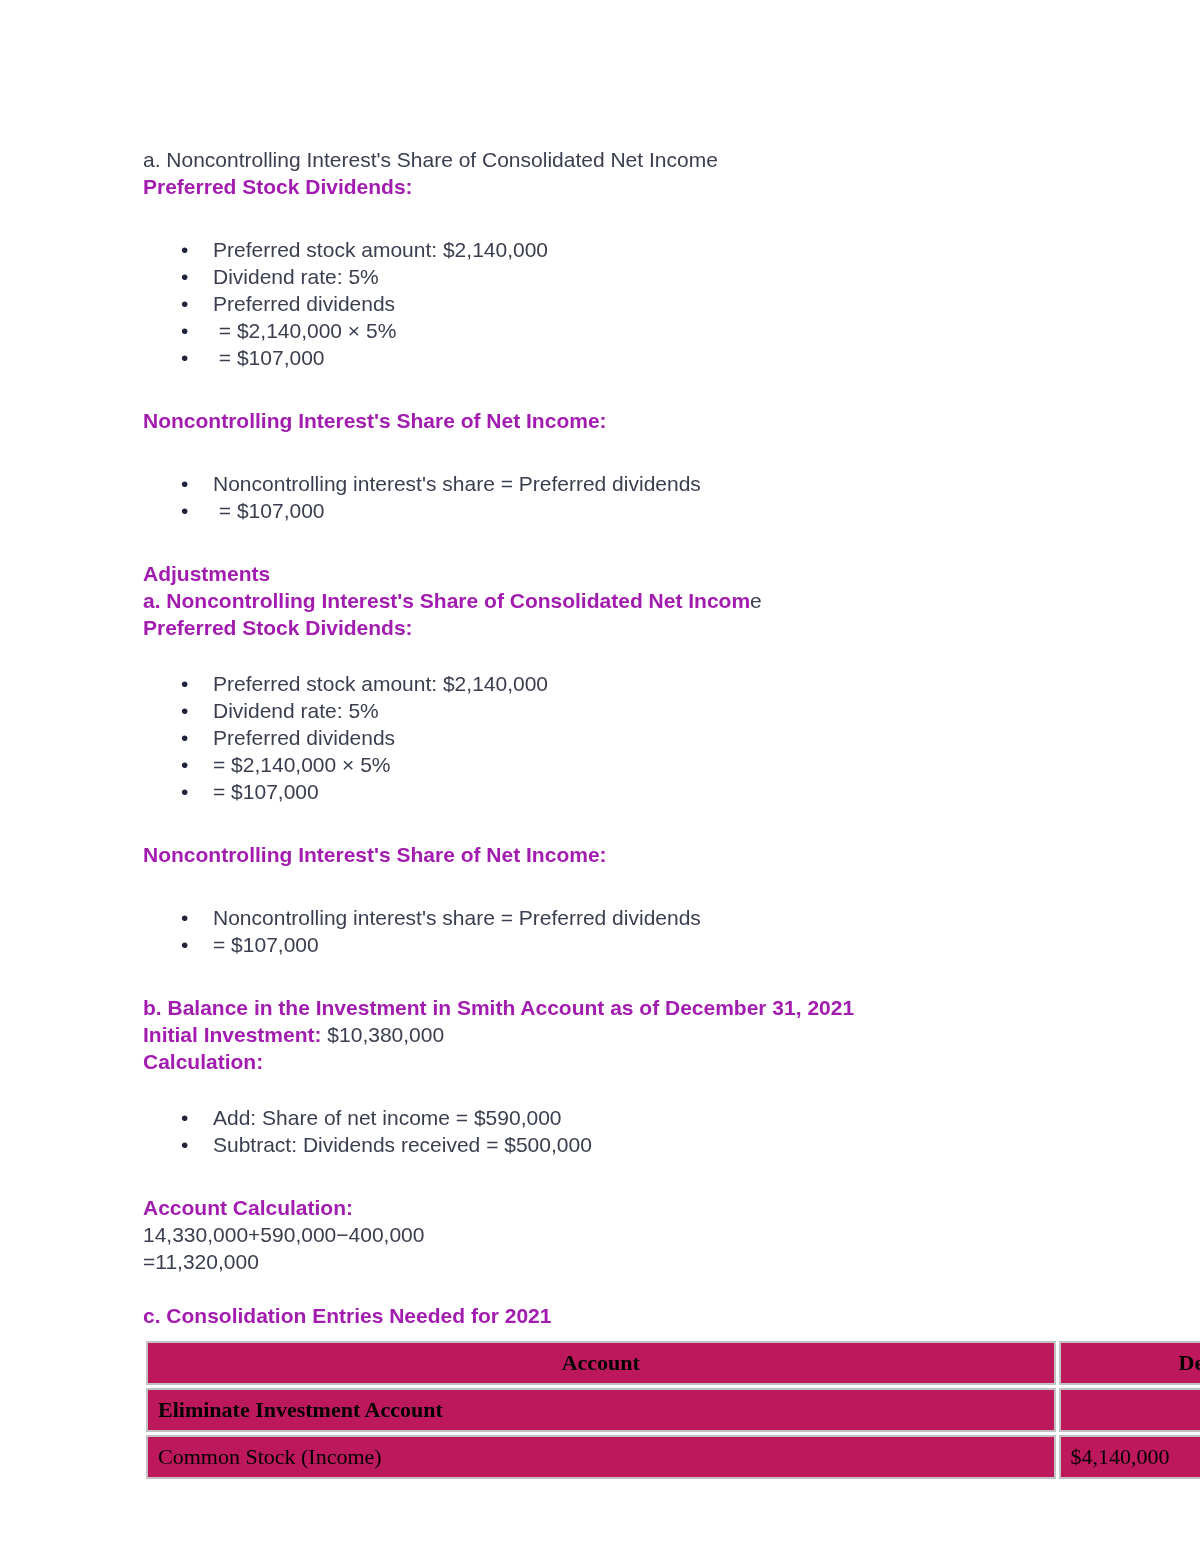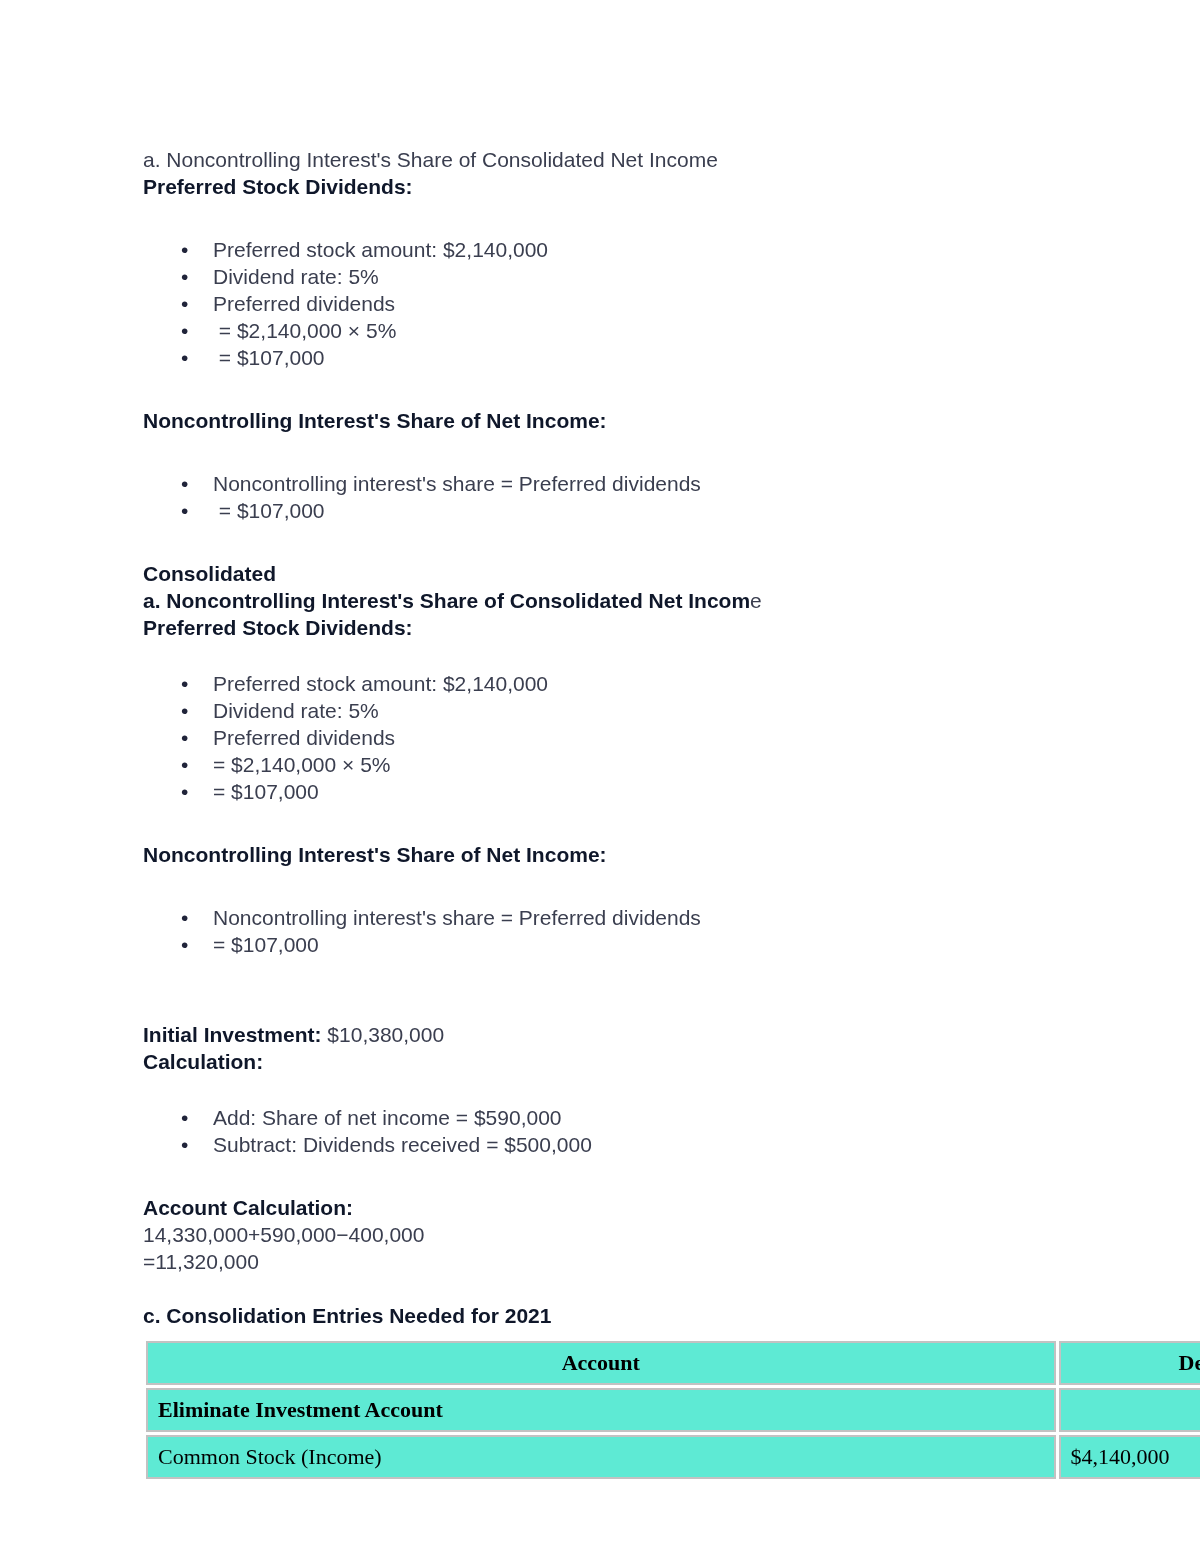--- a/index.html
+++ b/index.html
@@ -17,21 +17,21 @@
     line-height: 27px;
     color: #3a3e4f;
   }
   .content {
     position: absolute;
     top: 146px;
     left: 143px;
     width: 1110px;
   }
   p { margin: 0; }
-  b, .bold { font-weight: bold; color: #0f172a; margin-top: 48px; }
+  b, .bold { font-weight: bold; color: #a21caf; margin-top: 48px; }
   .mb-lg { margin-bottom: 36px; }
   .mb-md { margin-bottom: 29px; }
   .mb-sm { margin-bottom: 27px; }
   .mb-xs { margin-bottom: 9px; }
   ul.bullets {
     list-style: none;
     margin: 0 0 36px 0;
     padding: 0;
   }
   ul.bullets li {
@@ -52,21 +52,21 @@
     border-spacing: 3px;
     table-layout: fixed;
     width: 1210px;
     font-family: "Liberation Serif", serif;
     font-size: 22px;
     line-height: 26px;
     color: #000000;
   }
   table.ctable td {
     border: 2px solid #c2c2c2;
-    background: #5eead4;
+    background: #be185d;
     padding: 4px 10px;
     height: 32px;
     vertical-align: middle;
     overflow: hidden;
     white-space: nowrap;
   }
   table.ctable td.hdr {
     font-weight: bold;
     text-align: center;
   }
@@ -96,21 +96,21 @@
   <p class="mb-lg">
     <b>Noncontrolling Interest's Share of Net Income:</b>
   </p>
 
   <ul class="bullets">
     <li>Noncontrolling interest's share = Preferred dividends</li>
     <li>&nbsp;= $107,000</li>
   </ul>
 
   <p class="mb-md">
-    <b>Consolidated</b><br>
+    <b>Adjustments</b><br>
     <b>a. Noncontrolling Interest's Share of Consolidated Net Incom</b><span>e</span><br>
     <b>Preferred Stock Dividends:</b>
   </p>
 
   <ul class="bullets">
     <li>Preferred stock amount: $2,140,000</li>
     <li>Dividend rate: 5%</li>
     <li>Preferred dividends</li>
     <li>= $2,140,000 × 5%</li>
     <li>= $107,000</li>
@@ -119,21 +119,21 @@
   <p class="mb-lg">
     <b>Noncontrolling Interest's Share of Net Income:</b>
   </p>
 
   <ul class="bullets">
     <li>Noncontrolling interest's share = Preferred dividends</li>
     <li>= $107,000</li>
   </ul>
 
   <p class="mb-md">
-    <br>
+    <b>b. Balance in the Investment in Smith Account as of December 31, 2021</b><br>
     <b>Initial Investment:</b><span> $10,380,000</span><br>
     <b>Calculation:</b>
   </p>
 
   <ul class="bullets">
     <li>Add: Share of net income = $590,000</li>
     <li>Subtract: Dividends received = $500,000</li>
   </ul>
 
   <p class="mb-sm">

